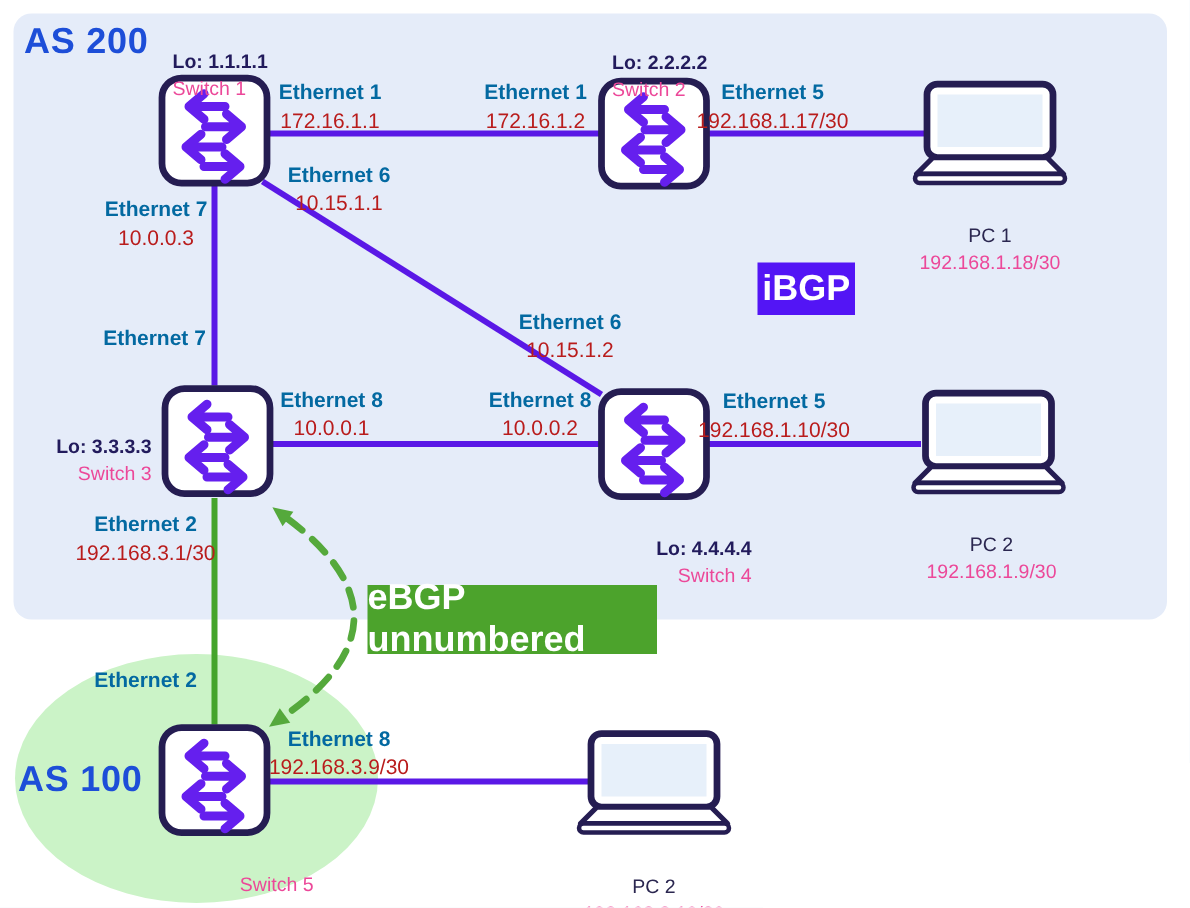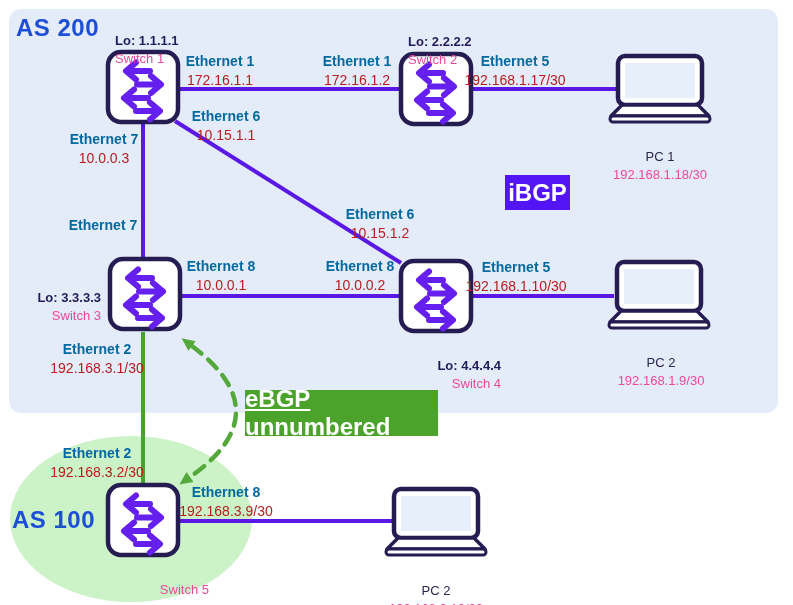--- a/index.html
+++ b/index.html
@@ -28,21 +28,21 @@
   .nodelabel { position:absolute; font-size:13px; line-height:18px;margin-top:20px; }
   .nodelabel .lo { color:#221b5c; font-weight:700; }
   .nodelabel .swname { color:#ec4899; }
   .nodelabel .pcname { color:#2b2750; }
   .nodelabel .pcip { color:#ec4899; }
   .badge {
     position:absolute; display:flex; align-items:center; justify-content:center;
     color:#ffffff; font-weight:700; font-size:24px;
   }
   #ibgp-badge { left:505px; top:175px; width:65px; height:35px; background:#5315f5; }
-  #ebgp-badge { left:245px; top:390px; width:193px; height:46px; background:#4ca32c;text-decoration:underline; }
+  #ebgp-badge { left:245px; top:390px; width:193px; height:46px; background:#4ca32c; }
 </style>
 </head>
 <body>
 
 <div id="canvas">
 
   <div class="region" id="as200-region"></div>
   <div class="region" id="as100-region"></div>
 
   <svg id="links" width="793" height="605" viewBox="0 0 793 605">
@@ -216,21 +216,20 @@
   <div class="iflabel" style="left:451px; top:258px;">
     <div class="port">Ethernet 5</div>
     <div class="ip">192.168.1.10/30</div>
   </div>
   <div class="iflabel" style="left:32px; top:340px;">
     <div class="port">Ethernet 2</div>
     <div class="ip">192.168.3.1/30</div>
   </div>
   <div class="iflabel" style="left:32px; top:444px;">
     <div class="port">Ethernet 2</div>
-    <div class="ip">192.168.3.2/30</div>
   </div>
   <div class="iflabel" style="left:161px; top:483px;">
     <div class="port">Ethernet 8</div>
     <div class="ip">192.168.3.9/30</div>
   </div>
 
   <div class="badge" id="ibgp-badge">iBGP</div>
   <div class="badge" id="ebgp-badge">eBGP unnumbered</div>
 
 </div>

